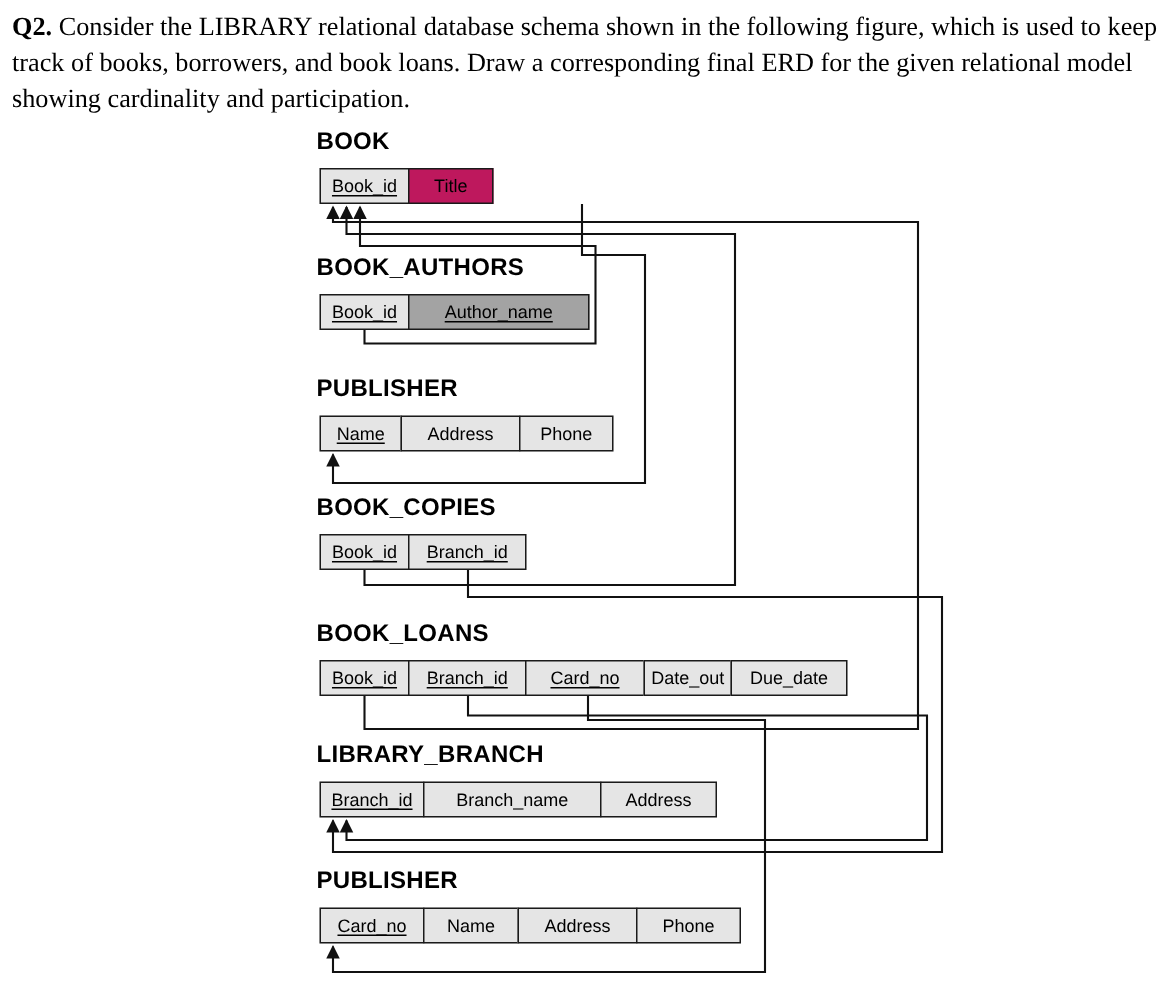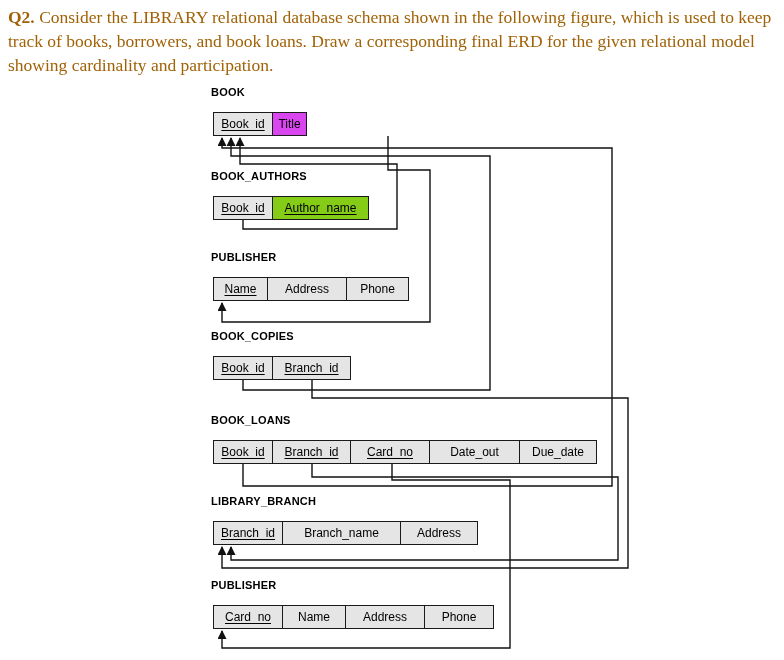--- a/index.html
+++ b/index.html
@@ -3,29 +3,29 @@
 <meta charset="utf-8">
 <style>
   * { margin:0; padding:0; box-sizing:border-box; }
   html,body { background:#ffffff; }
   .page {
     position:relative; width:784px; height:660px; background:#ffffff;
     font-family:"Liberation Sans", sans-serif; color:#000; overflow:hidden;
   }
   .question {
     position:absolute; left:8px; top:6px; width:772px;
-    font-family:"Liberation Serif", serif; font-size:17.5px; line-height:1.37; color:#a16207;
+    font-family:"Liberation Serif", serif; font-size:17.5px; line-height:1.37; color:#000000;
   }
   .question b { font-weight:bold; }
   .diagram { position:absolute; left:0; top:0; width:784px; height:660px; }
   .diagram svg { position:absolute; left:0; top:0; }
   .table-block { position:absolute; }
   .table-name {
     position:absolute; top:-26px; left:-2px;
-    font-size:11px; font-weight:bold; letter-spacing:0.2px; white-space:nowrap;
+    font-size:16px; font-weight:bold; letter-spacing:0.2px; white-space:nowrap;
   }
   .table-row { display:flex; }
   .cell {
     height:24px; line-height:22px; text-align:center; font-size:12px;
     background:#e5e5e5; border:1px solid #1a1a1a; margin-left:-1px;
     overflow:hidden; white-space:nowrap;
   }
   .cell:first-child { margin-left:0; }
   .cell.key { text-decoration:underline; text-underline-offset:2px; }
 </style>
@@ -46,28 +46,28 @@
         <polyline points="243,380 243,390 490,390 490,156 231,156 231,138" fill="none" stroke="#111111" stroke-width="1.4" marker-end="url(#ah)"></polyline>
         <polyline points="312,380 312,398 628,398 628,568 222,568 222,547" fill="none" stroke="#111111" stroke-width="1.4" marker-end="url(#ah)"></polyline>
         <polyline points="243,464 243,486 612,486 612,148 222,148 222,138" fill="none" stroke="#111111" stroke-width="1.4" marker-end="url(#ah)"></polyline>
         <polyline points="312,464 312,477 618,477 618,560 231,560 231,547" fill="none" stroke="#111111" stroke-width="1.4" marker-end="url(#ah)"></polyline>
         <polyline points="392,464 392,480 510,480 510,648 222,648 222,631" fill="none" stroke="#111111" stroke-width="1.4" marker-end="url(#ah)"></polyline>
       </svg>
       <div class="table-block" style="left: 213px; top: 112px;">
         <div class="table-name">BOOK</div>
         <div class="table-row">
           <div class="cell key" style="width: 60px; background: rgb(229, 229, 229); border-color: rgb(26, 26, 26);">Book_id</div>
-          <div class="cell" style="width: 35px; background: #d946ef; border-color: rgb(26, 26, 26);">Title</div>
+          <div class="cell" style="width: 57px; background: #be185d; border-color: rgb(26, 26, 26);">Title</div>
         </div>
       </div>
       <div class="table-block" style="left: 213px; top: 196px;">
         <div class="table-name">BOOK_AUTHORS</div>
         <div class="table-row">
           <div class="cell key" style="width: 60px; background: rgb(229, 229, 229); border-color: rgb(26, 26, 26);">Book_id</div>
-          <div class="cell key" style="width: 97px; background: #84cc16; border-color: rgb(26, 26, 26);">Author_name</div>
+          <div class="cell key" style="width: 121px; background: #a3a3a3; border-color: rgb(26, 26, 26);">Author_name</div>
         </div>
       </div>
       <div class="table-block" style="left: 213px; top: 277px;">
         <div class="table-name">PUBLISHER</div>
         <div class="table-row">
           <div class="cell key" style="width: 55px; background: rgb(229, 229, 229); border-color: rgb(26, 26, 26);">Name</div>
           <div class="cell" style="width: 80px; background: rgb(229, 229, 229); border-color: rgb(26, 26, 26);">Address</div>
           <div class="cell" style="width: 63px; background: rgb(229, 229, 229); border-color: rgb(26, 26, 26);">Phone</div>
         </div>
       </div>
@@ -77,21 +77,21 @@
           <div class="cell key" style="width: 60px; background: rgb(229, 229, 229); border-color: rgb(26, 26, 26);">Book_id</div>
           <div class="cell key" style="width: 79px; background: rgb(229, 229, 229); border-color: rgb(26, 26, 26);">Branch_id</div>
         </div>
       </div>
       <div class="table-block" style="left: 213px; top: 440px;">
         <div class="table-name">BOOK_LOANS</div>
         <div class="table-row">
           <div class="cell key" style="width: 60px; background: rgb(229, 229, 229); border-color: rgb(26, 26, 26);">Book_id</div>
           <div class="cell key" style="width: 79px; background: rgb(229, 229, 229); border-color: rgb(26, 26, 26);">Branch_id</div>
           <div class="cell key" style="width: 80px; background: rgb(229, 229, 229); border-color: rgb(26, 26, 26);">Card_no</div>
-          <div class="cell" style="width: 91px; background: rgb(229, 229, 229); border-color: rgb(26, 26, 26);">Date_out</div>
+          <div class="cell" style="width: 59px; background: rgb(229, 229, 229); border-color: rgb(26, 26, 26);">Date_out</div>
           <div class="cell" style="width: 78px; background: rgb(229, 229, 229); border-color: rgb(26, 26, 26);">Due_date</div>
         </div>
       </div>
       <div class="table-block" style="left: 213px; top: 521px;">
         <div class="table-name">LIBRARY_BRANCH</div>
         <div class="table-row">
           <div class="cell key" style="width: 70px; background: rgb(229, 229, 229); border-color: rgb(26, 26, 26);">Branch_id</div>
           <div class="cell" style="width: 119px; background: rgb(229, 229, 229); border-color: rgb(26, 26, 26);">Branch_name</div>
           <div class="cell" style="width: 78px; background: rgb(229, 229, 229); border-color: rgb(26, 26, 26);">Address</div>
         </div>

